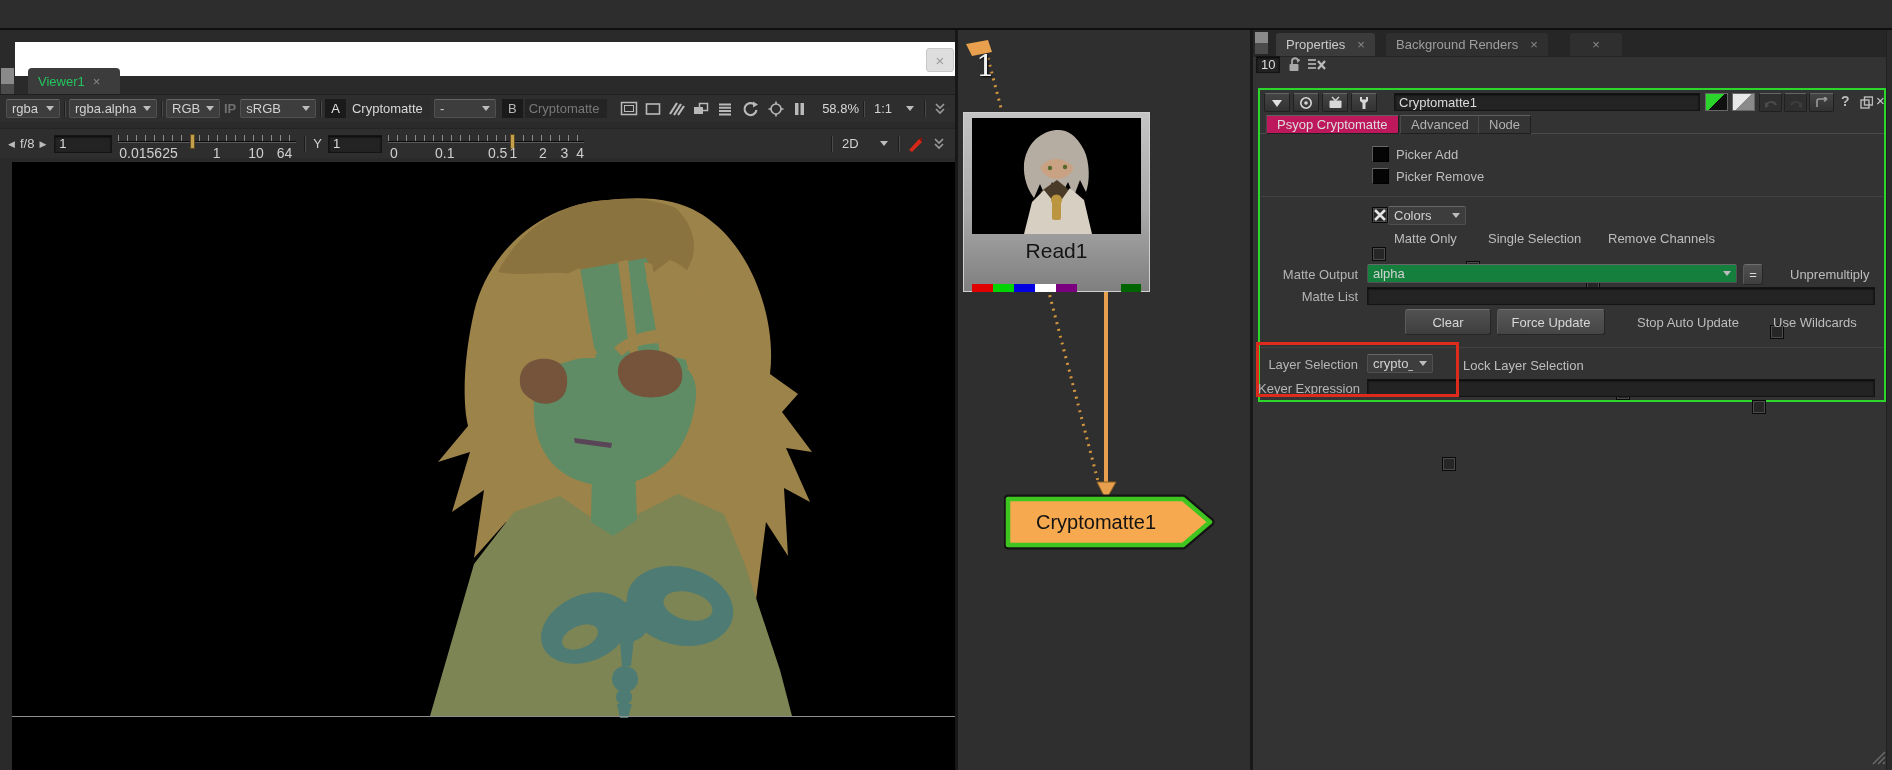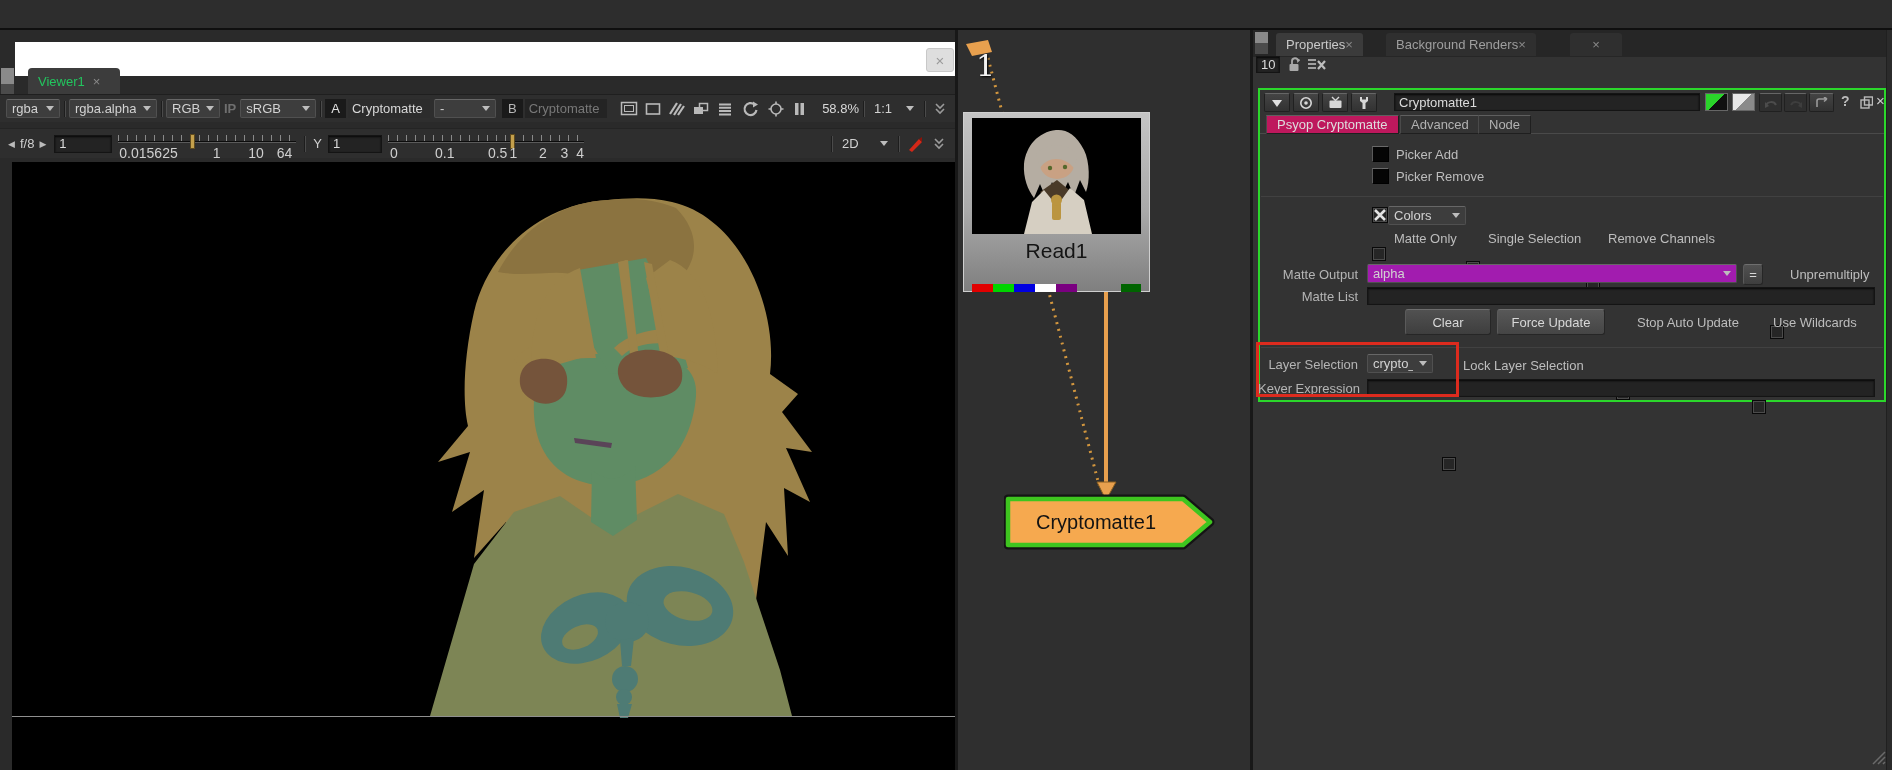--- a/index.html
+++ b/index.html
@@ -17,21 +17,21 @@
 .rl{position:absolute;text-align:right;color:#b5b5b5;white-space:nowrap}
 .ico{display:flex;align-items:center;justify-content:center;flex:none}
 .vrow{position:absolute;display:flex;align-items:center;background:#2e2e2e}
 .swatch3d{width:17px;height:16px;background:#050505;border:1px solid #000;border-top-color:#6a6a6a;border-left-color:#5a5a5a;flex:none}
 .minibtn{width:26px;height:19px;background:linear-gradient(#444,#323232);border:1px solid #202020;border-top-color:#666;border-radius:2px;display:flex;align-items:center;justify-content:center}
 .slider{position:relative;height:28px}
 .slider .ticks{position:absolute;top:5px;height:6px;left:0;right:0;background:repeating-linear-gradient(90deg,#8a8a8a 0 1px,transparent 1px 9px)}
 .slider .track{position:absolute;left:0;right:0;top:11px;height:2px;background:#0c0c0c;border-bottom:1px solid #5a5a5a}
 .slider .handle{position:absolute;top:4px;width:5px;height:15px;background:#c4a04c;border:1px solid #5e4a1e}
 .slider .tl{position:absolute;top:15px;font-size:14px;color:#cfcfcf}
-.ptab{position:absolute;height:23px;display:flex;align-items:center;gap:0;padding:10px 10px;border-radius:3px 3px 0 0;background:#2f2f2f;color:#9f9f9f}
+.ptab{position:absolute;height:23px;display:flex;align-items:center;gap:12px;padding:10px 10px;border-radius:3px 3px 0 0;background:#2f2f2f;color:#9f9f9f}
 .ptab.active{background:#3b3b3b;color:#cacaca}
 .ntab{position:absolute;height:19px;display:flex;align-items:center;padding:0 10px;border:1px solid #1f1f1f;border-top-color:#5f5f5f;border-left-color:#4a4a4a;background:#343434;color:#b2b2b2;z-index:2}
 .ntab.active{background:#be185d;color:#dedede}
 .x{color:#8a8a8a;font-size:13px}
 svg{display:block}
 </style>
 </head>
 <body>
 
 <div id="app">
@@ -389,21 +389,21 @@
     </div>
 
   <div class="abs cb" style="left:1372px;top:231px"></div>
   <span class="abs lbl" style="left:1394px;top:231px">Matte Only</span>
   <div class="abs cb" style="left:1466px;top:231px"></div>
   <span class="abs lbl" style="left:1488px;top:231px">Single Selection</span>
   <div class="abs cb" style="left:1586px;top:231px"></div>
   <span class="abs lbl" style="left:1608px;top:231px">Remove Channels</span>
 
   <span class="rl" style="left:1268px;top:267px;width:90px">Matte Output</span>
-  <div class="abs dd" style="left:1367px;top:264px;width:370px;background:#a21caf">
+  <div class="abs dd" style="left:1367px;top:264px;width:370px;background:#15803d">
       <span class="lab">alpha</span>
       <span class="arr"></span>
     </div>
   <div class="abs btn" style="left:1743px;top:264px;width:20px;height:21px">
       <span>=</span>
     </div>
   <div class="abs cb" style="left:1770px;top:267px"></div>
   <span class="abs lbl" style="left:1790px;top:267px">Unpremultiply</span>
 
   <span class="rl" style="left:1268px;top:289px;width:90px">Matte List</span>

